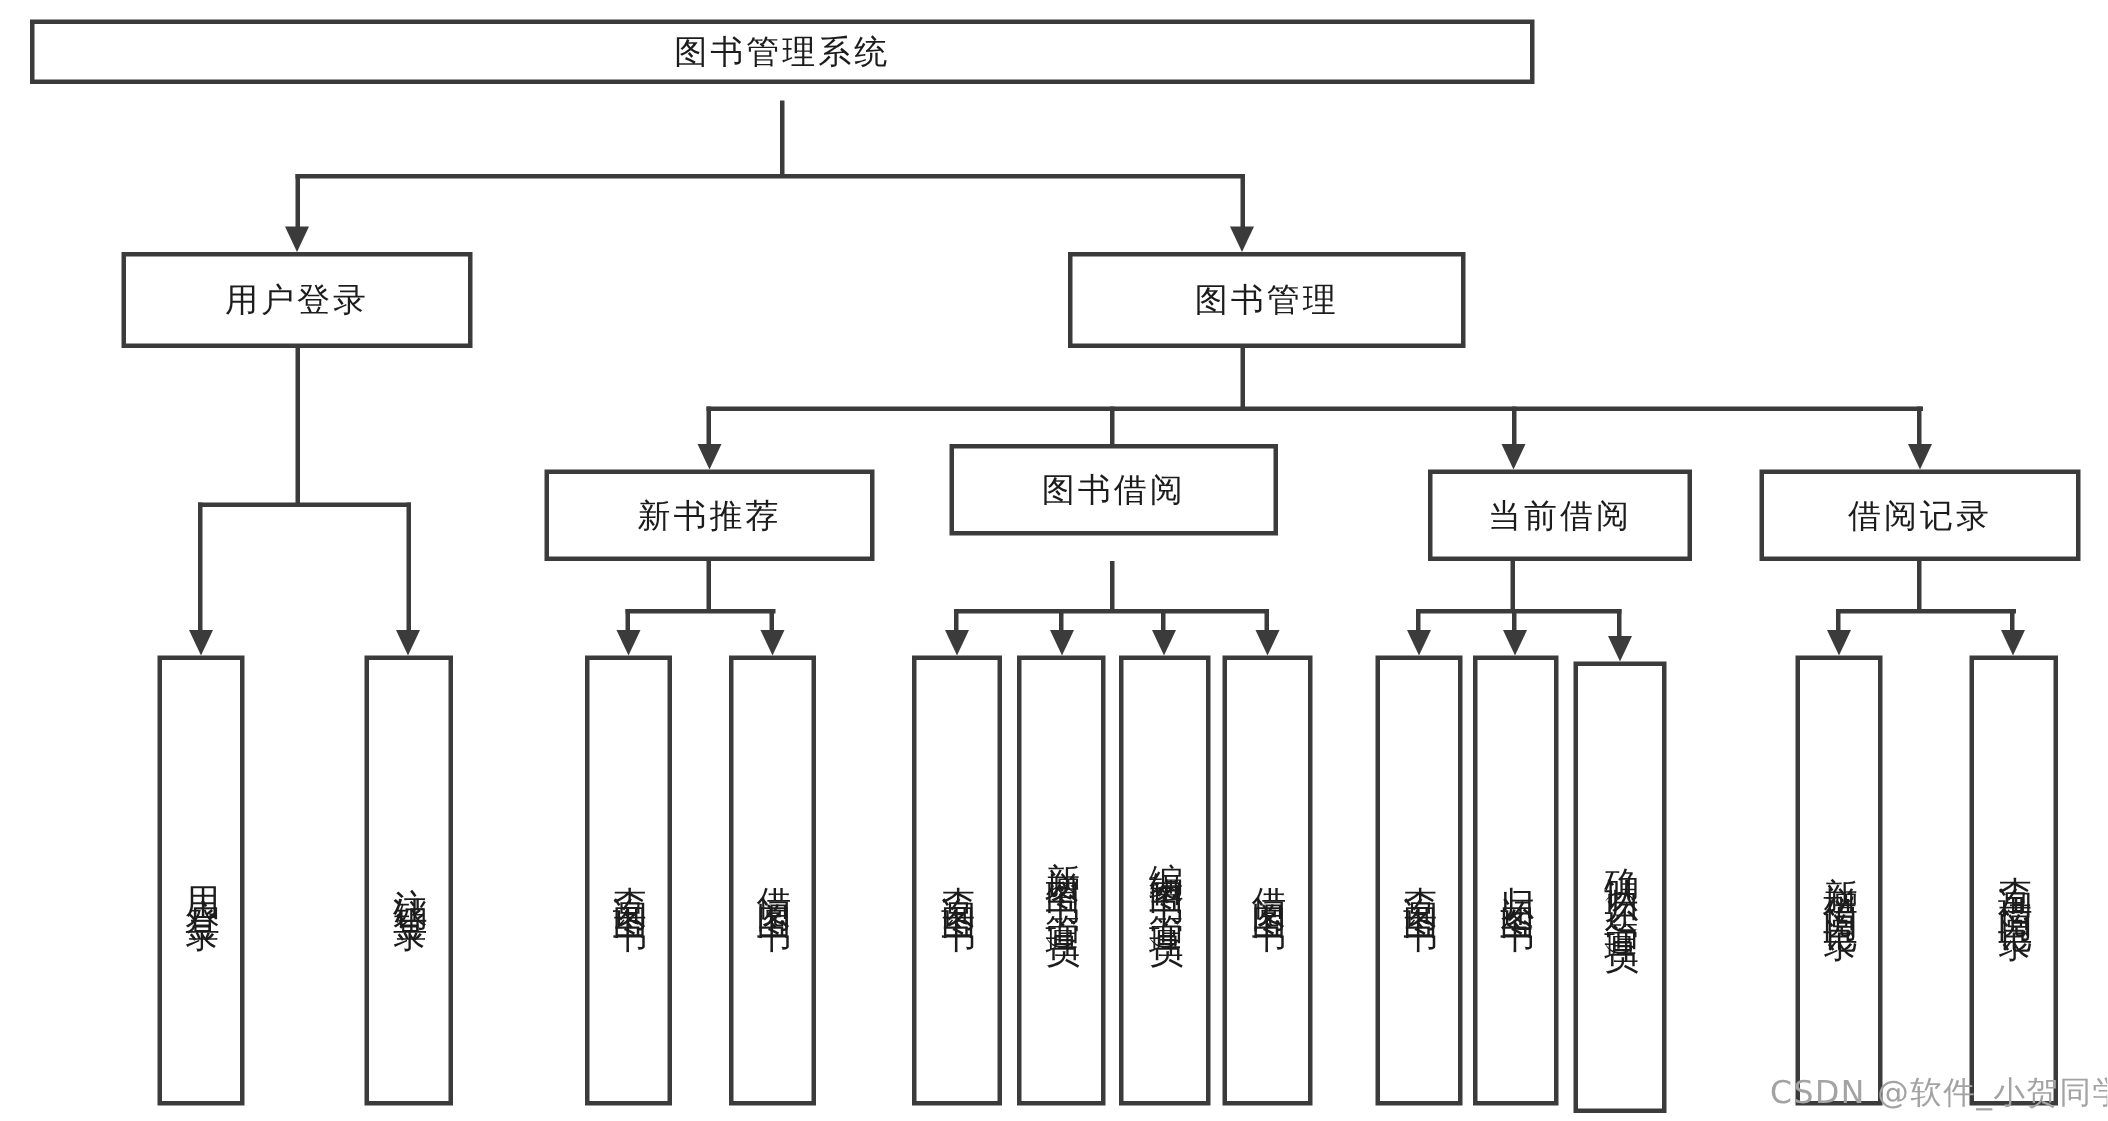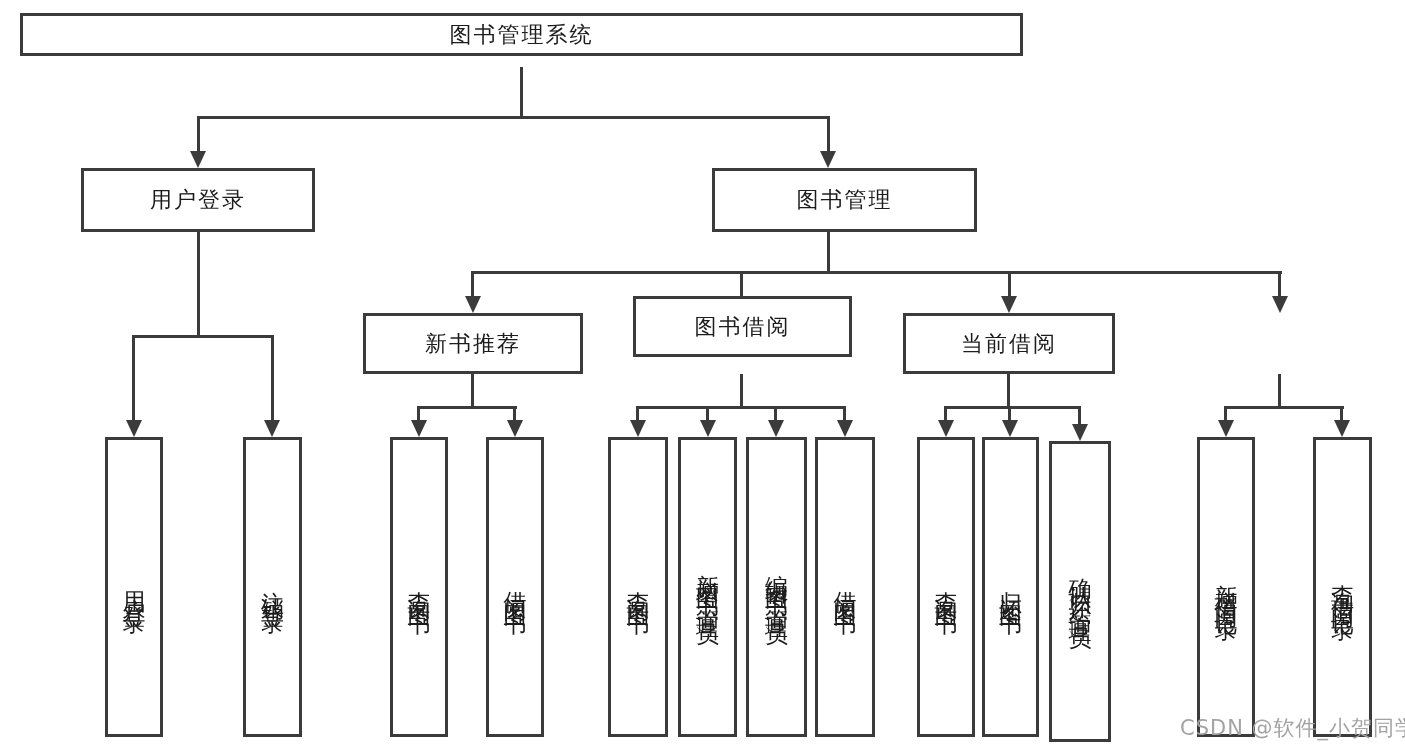--- a/index.html
+++ b/index.html
@@ -81,22 +81,25 @@
   <div class="arrow" style="left:734px;top:296px"></div>
   <div class="arrow" style="left:1001px;top:296px"></div>
   <div class="arrow" style="left:1272px;top:296px"></div>
 
   <div class="box" style="left:363px;top:313px;width:220px;height:61px">
     <span>新书推荐</span>
   </div>
   <div class="box" style="left:633px;top:296px;width:219px;height:61px">
     <span>图书借阅</span>
   </div>
-  <div class="box" style="left:903px;top:313px;width:212px;height:61px">
+  <div class="box" style="left:952px;top:313px;width:176px;height:61px">
     <span>当前借阅</span>
+  </div>
+  <div class="box" style="left:1173px;top:313px;width:214px;height:61px">
+    <span>借阅记录</span>
   </div>
 
   <div class="vline" style="left:471px;top:374px;height:34px"></div>
   <div class="hline" style="left:417px;top:406px;width:100px"></div>
   <div class="vline" style="left:417px;top:406px;height:16px"></div>
   <div class="vline" style="left:513px;top:406px;height:16px"></div>
   <div class="arrow" style="left:411px;top:420px"></div>
   <div class="arrow" style="left:507px;top:420px"></div>
 
   <div class="vbox" style="left:390px;top:437px;width:58px;height:300px">

